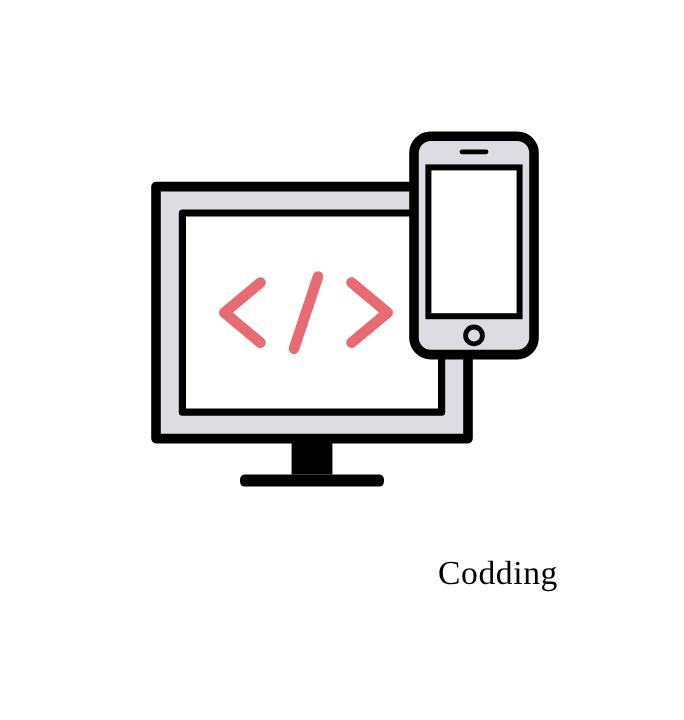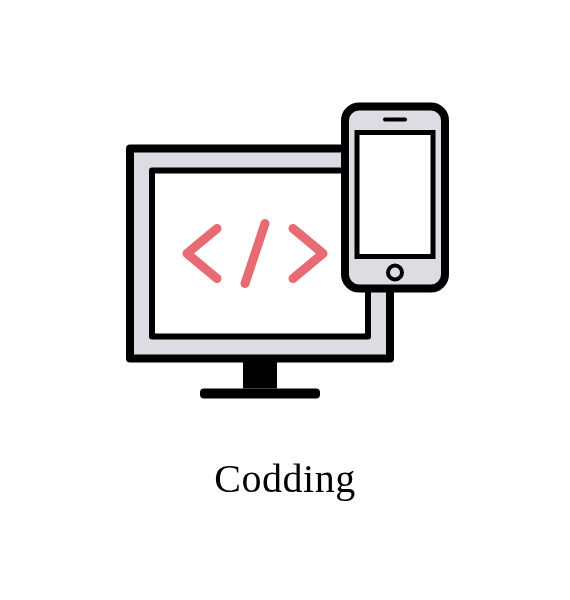--- a/index.html
+++ b/index.html
@@ -11,24 +11,25 @@
     font-family: Georgia, 'Times New Roman', serif;
   }
   .container {
     position: absolute;
     left: 50%;
     top: 50%;
     transform: translate(-50%, -50%);
     text-align: center;
   }
   .caption {
-    font-size: 40px;
+    font-size: 28px;
     color: #000;
     margin-top: 22px;
     letter-spacing: 0.5px;
+    text-align: right;
   }
 </style>
 </head>
 <body>
 
 <div class="container">
   <svg width="360" height="330" viewBox="0 0 360 330">
 
     <rect x="25" y="50" width="260" height="210" fill="#dcdce2" stroke="#000" stroke-width="8" stroke-linejoin="round"></rect>
 

